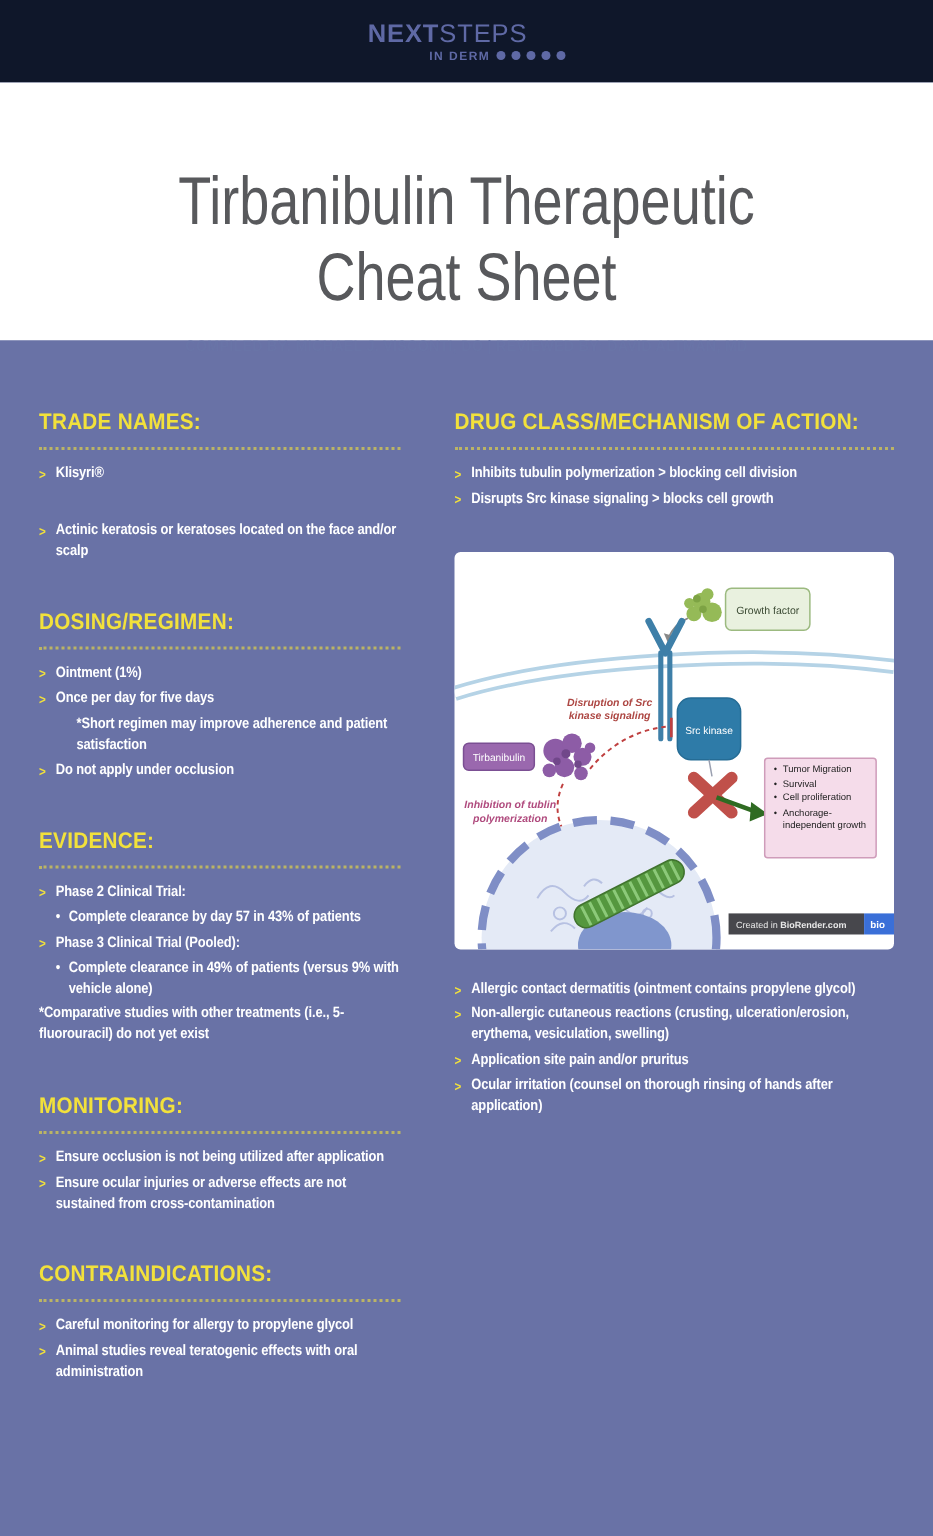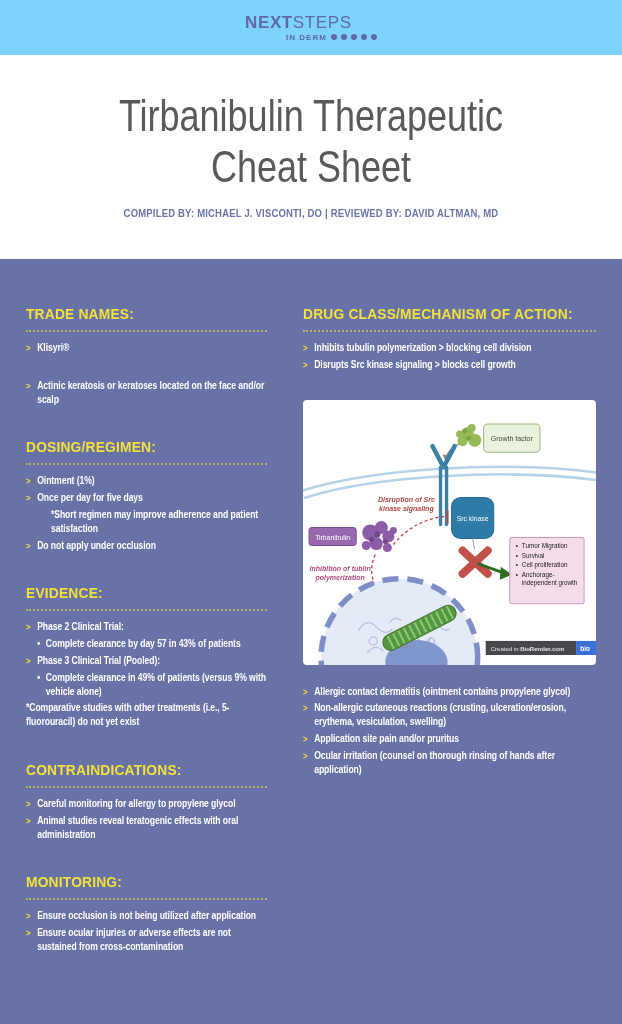--- a/index.html
+++ b/index.html
@@ -1,30 +1,30 @@
 <!DOCTYPE html>
 <html><head>
 <meta charset="utf-8">
 <style>
   html,body{margin:0;padding:0;background:#fff;}
   body{width:622px;font-family:"Liberation Sans",sans-serif;-webkit-font-smoothing:antialiased;}
   .page{width:622px;height:1024px;display:flex;flex-direction:column;overflow:hidden;background:#6972a6;}
 
   
-  .logo-band{height:55px;background:#7dd3fc;display:flex;align-items:center;justify-content:center;flex:0 0 auto;}
+  .logo-band{height:55px;background:#0f172a;display:flex;align-items:center;justify-content:center;flex:0 0 auto;}
   .logo{display:flex;flex-direction:column;align-items:flex-start;}
   .logo-top{font-size:17px;letter-spacing:.6px;color:#5f69a5;line-height:1;}
   .brand-bold{font-weight:800;}
   .brand-light{font-weight:400;}
   .logo-bottom{display:flex;align-items:center;gap:4px;margin-top:2px;padding-left:41px;}
   .logo-tagline{font-size:8px;font-weight:800;letter-spacing:1px;color:#5f69a5;}
   .dot{width:6px;height:6px;border-radius:50%;background:#5f69a5;display:inline-block;}
 
   
-  .masthead{background:#fff;height:204px;box-sizing:border-box;padding-top:36px;text-align:center;flex:0 0 auto;}
+  .masthead{background:#fff;height:172px;box-sizing:border-box;padding-top:54px;text-align:center;flex:0 0 auto;}
   .title-wrap{transform:scaleX(.8);transform-origin:50% 0;}
   .title-line{font-size:45px;line-height:1.13;color:#58595c;font-weight:400;letter-spacing:0;}
   .byline{margin-top:15px;font-size:10px;font-weight:700;color:#6974a7;letter-spacing:.2px;transform:scaleX(.95);transform-origin:50% 0;}
 
   
   .content{flex:1;background:#6972a6;padding:38px 26px 0;box-sizing:border-box;}
   .columns{display:grid;grid-template-columns:1fr 1fr;column-gap:36px;align-items:start;}
   .section{margin-bottom:24px;}
   .sec-title{margin:0 0 9px;padding-bottom:5px;border-bottom:2px dotted rgba(242,225,59,.6);}
   .sec-title > span{display:inline-block;font-size:15px;font-weight:800;color:#f2e13b;letter-spacing:.2px;transform:scaleX(.92);transform-origin:0 100%;white-space:nowrap;}
@@ -139,43 +139,43 @@
                 <span class="bullet"></span>
                 <span>Complete clearance in 49% of patients (versus 9% with vehicle alone)</span>
               </li>
             <li class="plain">
                 <span>*Comparative studies with other treatments (i.e., 5-fluorouracil) do not yet exist</span>
               </li>
           </ul>
         </div>
 
         <div class="section">
+          <h2 class="sec-title"><span>MONITORING:</span></h2>
+          <ul class="items">
+            <li>
+                <span class="bullet"></span>
+                <span>Ensure occlusion is not being utilized after application</span>
+              </li>
+            <li>
+                <span class="bullet"></span>
+                <span>Ensure ocular injuries or adverse effects are not sustained from cross-contamination</span>
+              </li>
+          </ul>
+        </div>
+
+        <div class="section">
           <h2 class="sec-title"><span>CONTRAINDICATIONS:</span></h2>
           <ul class="items">
             <li>
                 <span class="bullet"></span>
                 <span>Careful monitoring for allergy to propylene glycol</span>
               </li>
             <li>
                 <span class="bullet"></span>
                 <span>Animal studies reveal teratogenic effects with oral administration</span>
-              </li>
-          </ul>
-        </div>
-
-        <div class="section">
-          <h2 class="sec-title"><span>MONITORING:</span></h2>
-          <ul class="items">
-            <li>
-                <span class="bullet"></span>
-                <span>Ensure occlusion is not being utilized after application</span>
-              </li>
-            <li>
-                <span class="bullet"></span>
-                <span>Ensure ocular injuries or adverse effects are not sustained from cross-contamination</span>
               </li>
           </ul>
         </div>
 
       </div>
 
       <div class="col-right">
 
         <div class="section" style="margin-bottom:28px">
           <h2 class="sec-title"><span>DRUG CLASS/MECHANISM OF ACTION:</span></h2>

